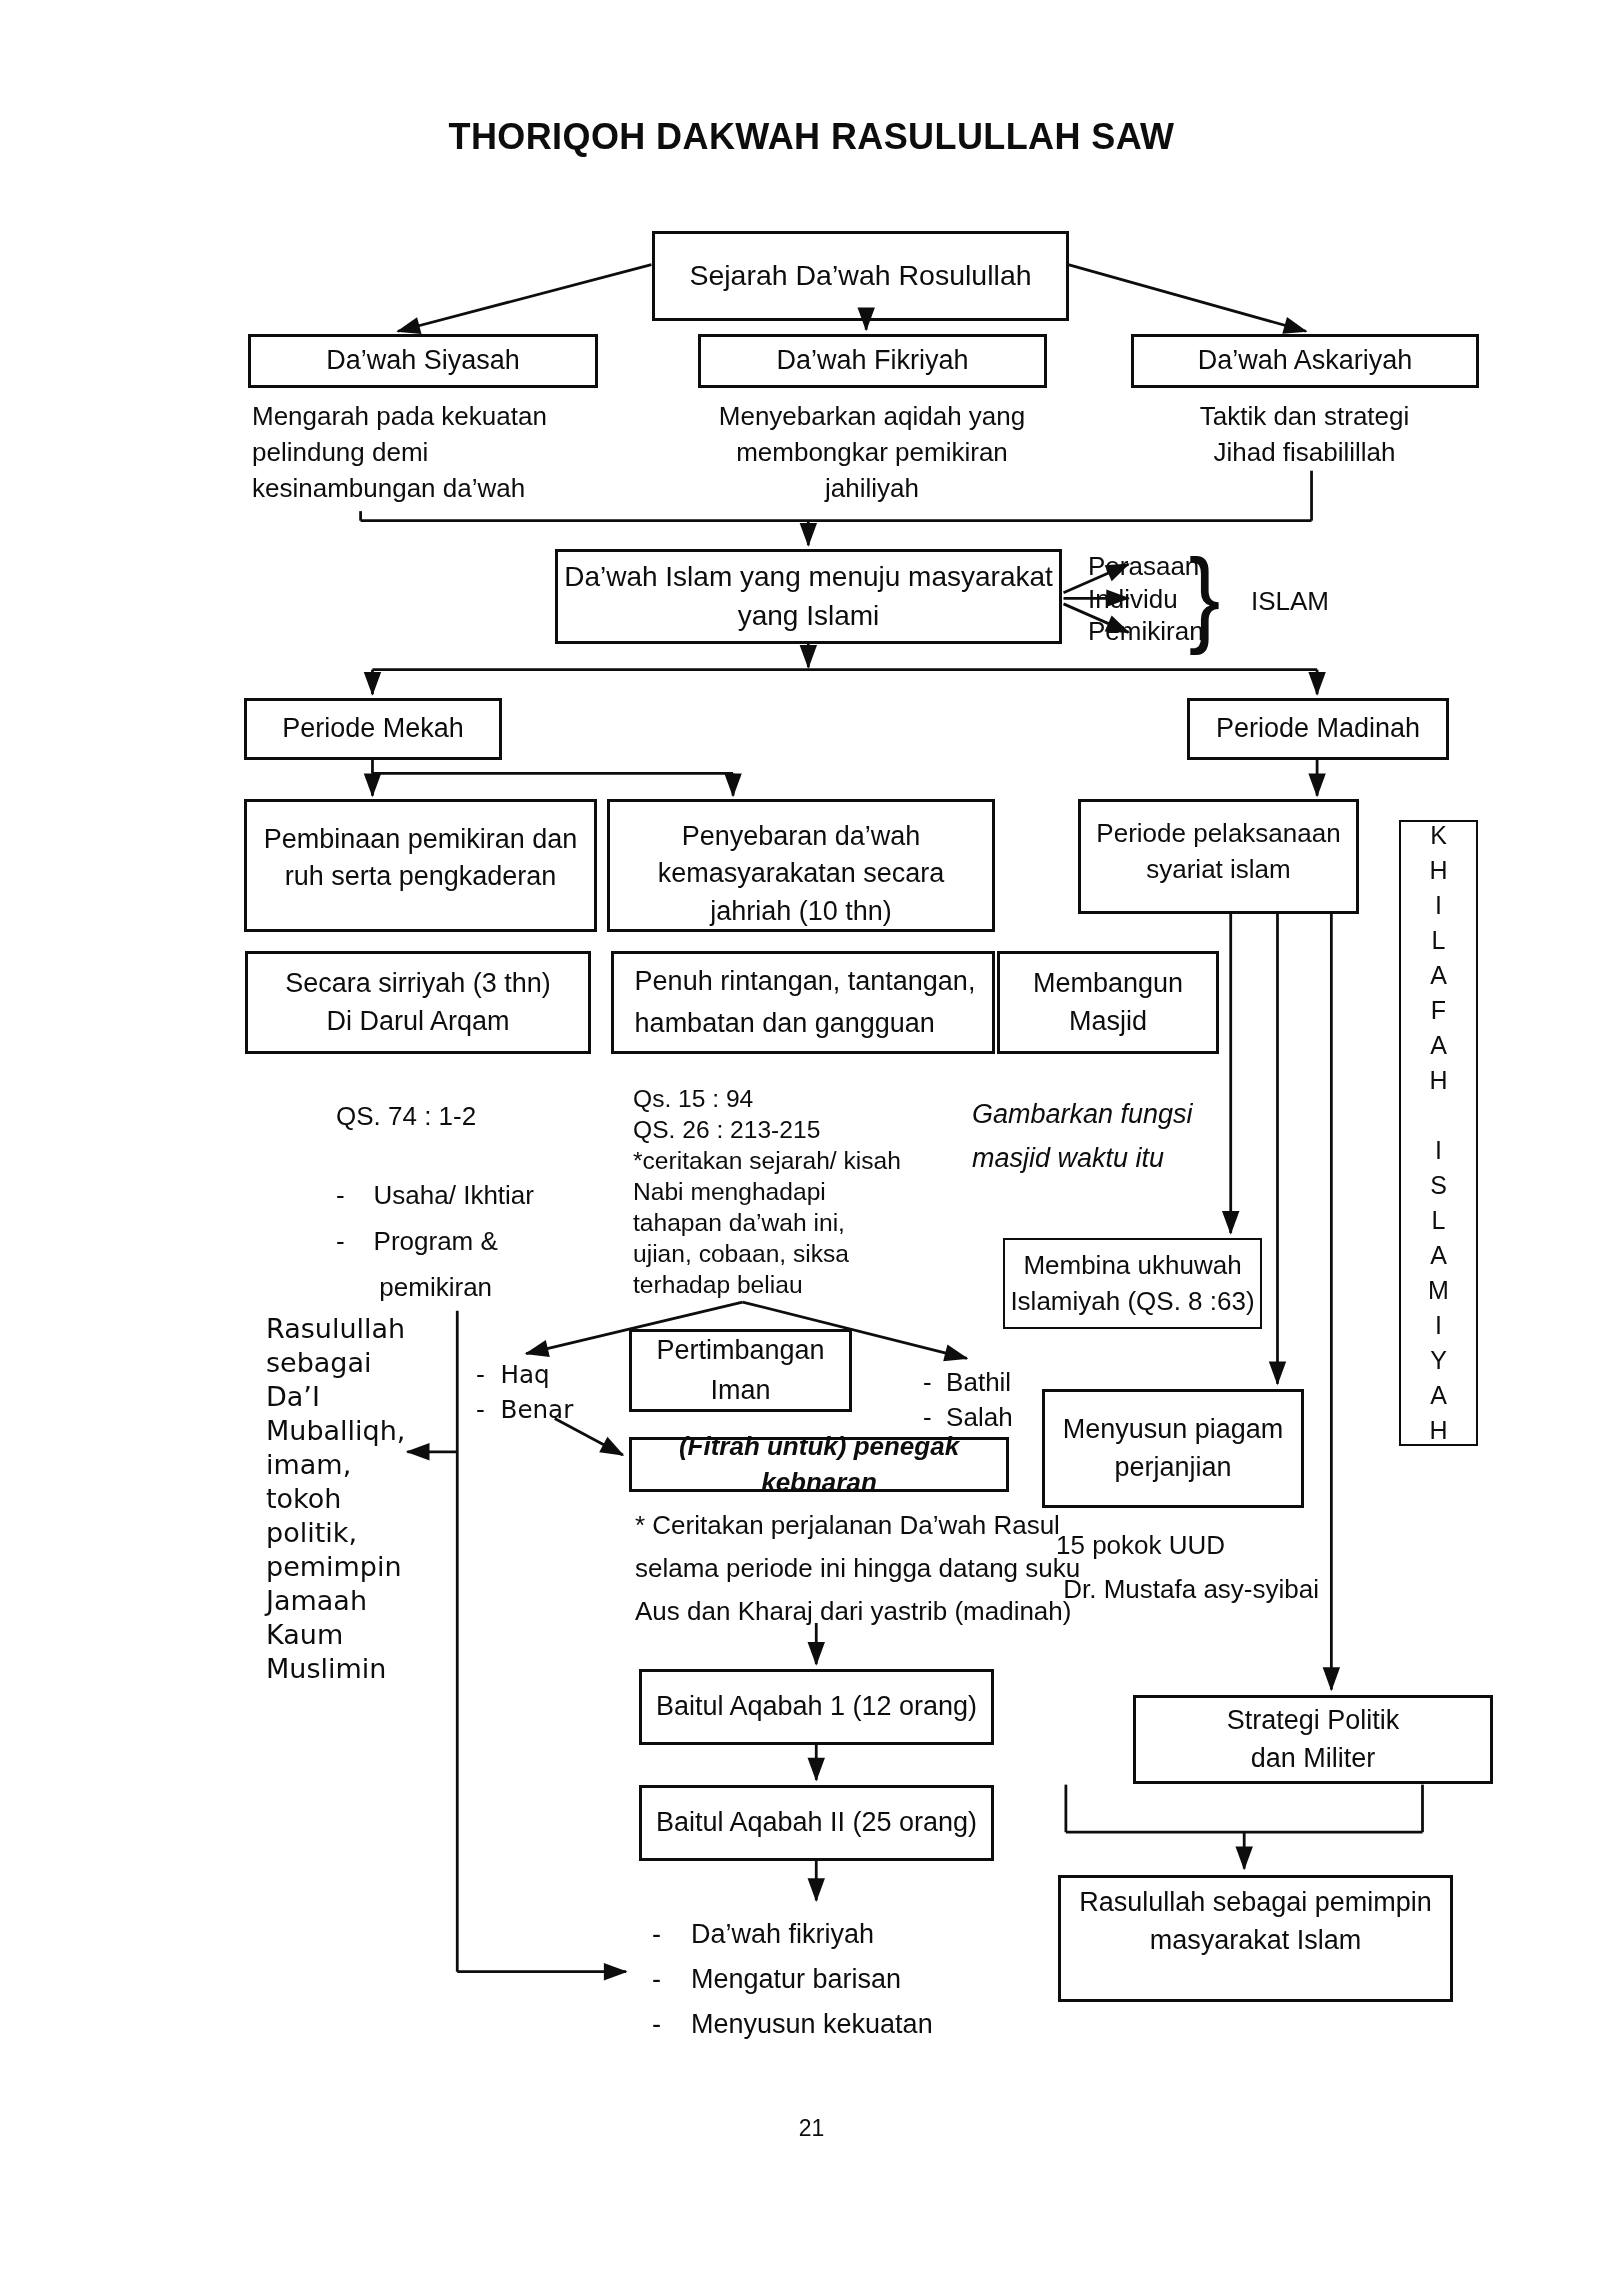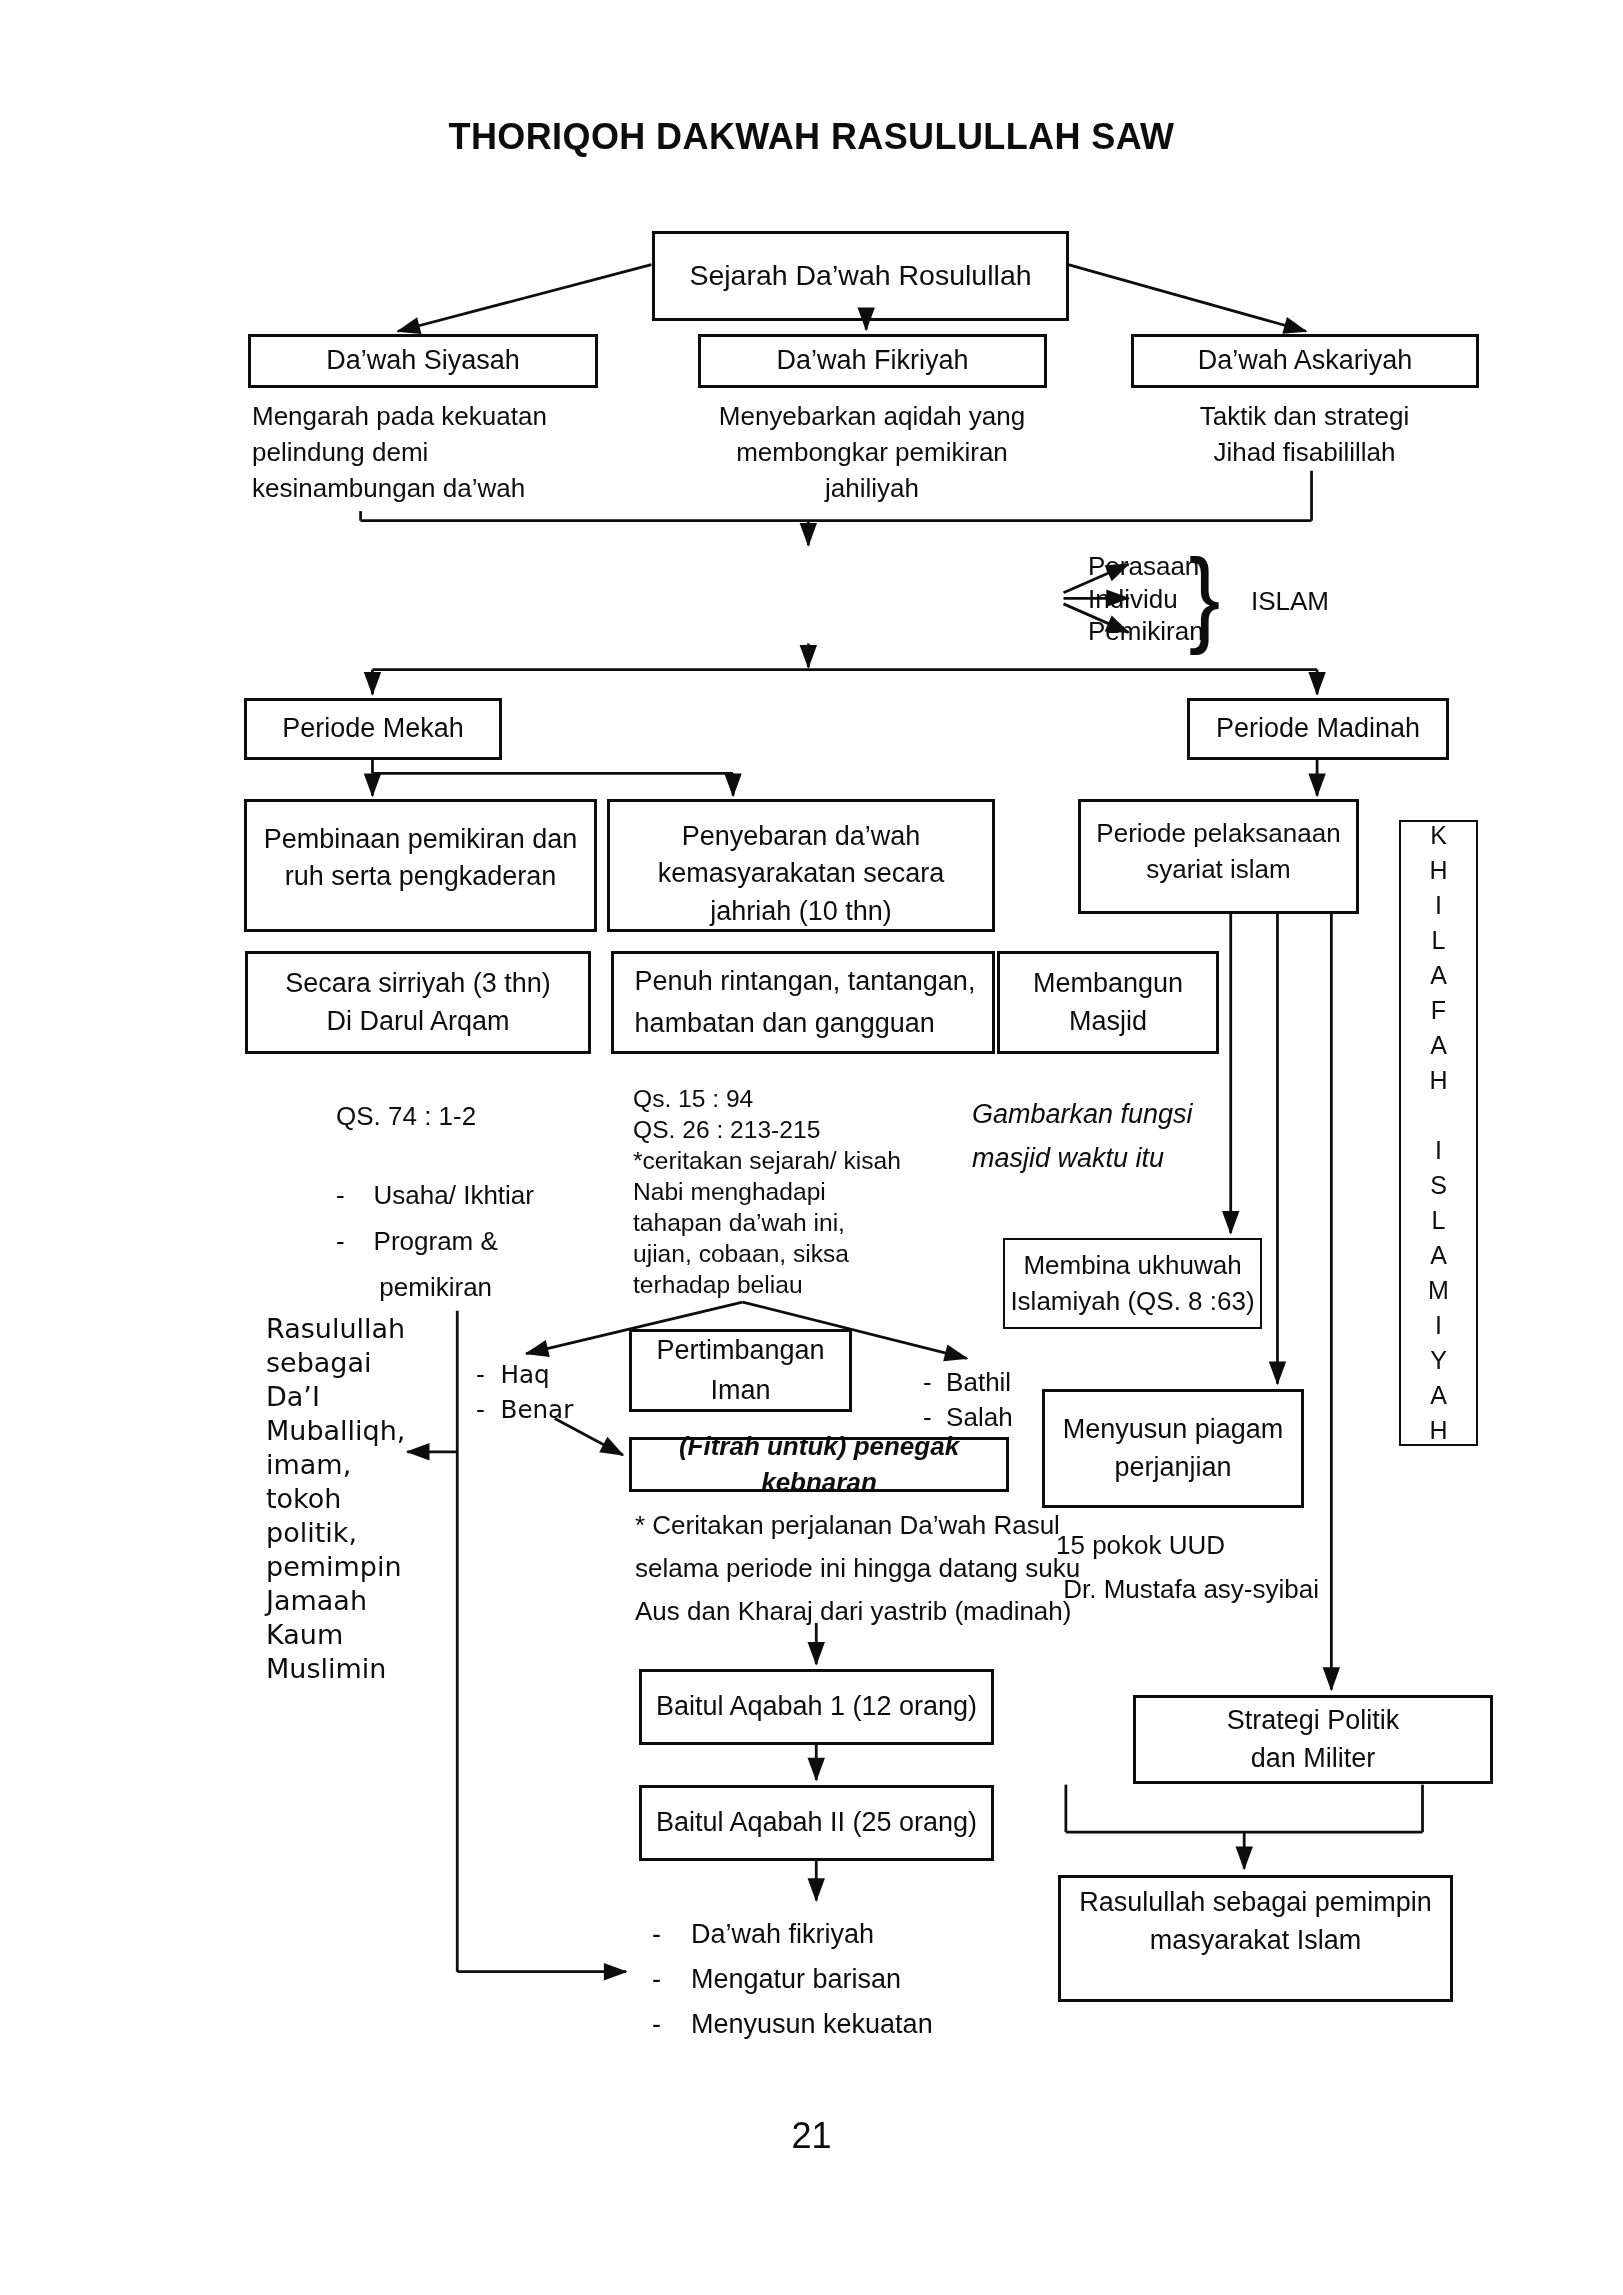--- a/index.html
+++ b/index.html
@@ -99,20 +99,23 @@
     <div class="lines">Da’wah Fikriyah</div>
   </div>
   <div class="box" style="left:1131px;top:334px;width:348px;height:54px;">
     <div class="lines">Da’wah Askariyah</div>
   </div>
 
   <div class="txt" style="left:252px;top:398px;line-height:36px;">Mengarah pada kekuatan<br>pelindung demi<br>kesinambungan da’wah</div>
   <div class="txt" style="left:682px;top:398px;width:380px;text-align:center;line-height:36px;">Menyebarkan aqidah yang<br>membongkar pemikiran<br>jahiliyah</div>
   <div class="txt" style="left:1130px;top:398px;width:349px;text-align:center;line-height:36px;">Taktik dan strategi<br>Jihad fisabilillah</div>
 
+  <div class="box" style="left:555px;top:549px;width:507px;height:95px;font-size:28px;">
+    <div class="lines">Da’wah Islam yang menuju masyarakat<br>yang Islami</div>
+  </div>
   <div class="txt" style="left:1088px;top:550px;line-height:32.5px;">Perasaan<br>Individu<br>Pemikiran</div>
   <div class="brace" style="left:1187px;top:553px;">}</div>
   <div class="txt" style="left:1251px;top:583px;">ISLAM</div>
 
   <div class="box" style="left:244px;top:698px;width:258px;height:62px;">
     <div class="lines">Periode Mekah</div>
   </div>
   <div class="box" style="left:1187px;top:698px;width:262px;height:62px;">
     <div class="lines">Periode Madinah</div>
   </div>
@@ -174,16 +177,16 @@
   </div>
   <div class="txt" style="left:652px;top:1912px;font-size:27px;line-height:45px;">-    Da’wah fikriyah<br>-    Mengatur barisan<br>-    Menyusun kekuatan</div>
 
   <div class="box" style="left:1133px;top:1695px;width:360px;height:89px;">
     <div class="lines">Strategi Politik<br>dan Militer</div>
   </div>
   <div class="box" style="left:1058px;top:1875px;width:395px;height:127px;padding-bottom:34px;">
     <div class="lines">Rasulullah sebagai pemimpin<br>masyarakat Islam</div>
   </div>
 
-  <div class="center-row" style="top:2115px;font-size:36px;">21</div>
+  <div class="center-row" style="top:2115px;font-size:23px;">21</div>
 
 </div>
 
 
 </body></html>

